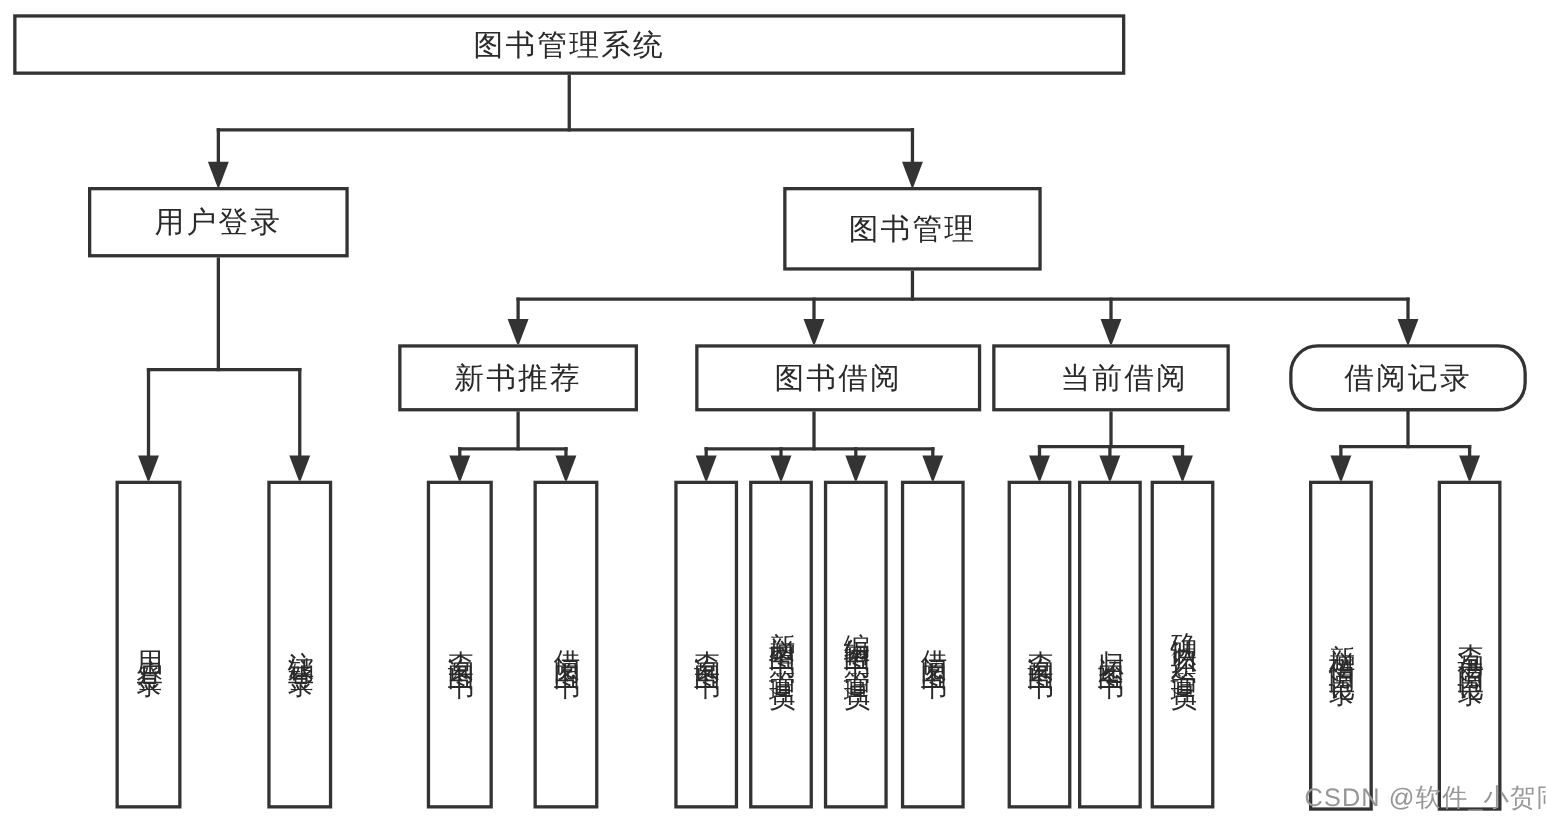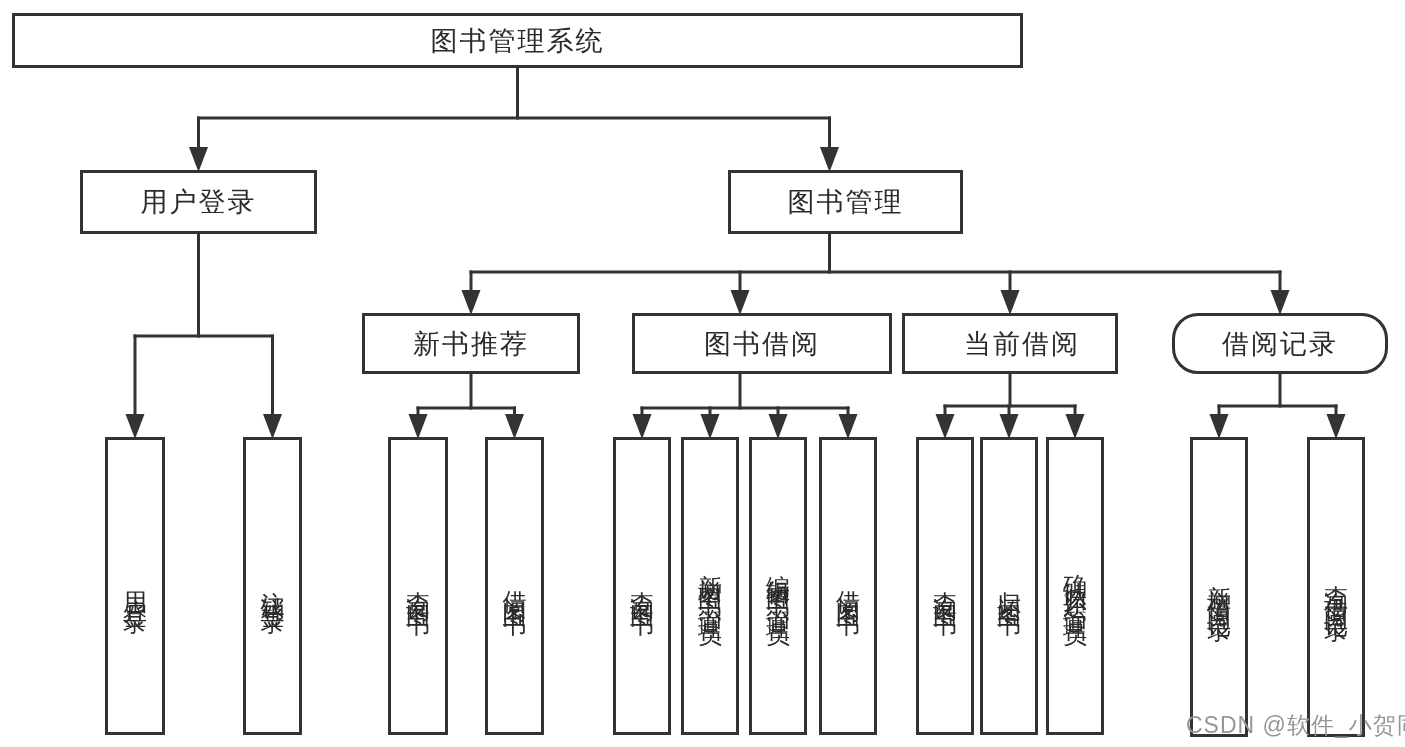--- a/index.html
+++ b/index.html
@@ -91,21 +91,21 @@
       <line x1="1336" y1="406" x2="1336" y2="419" stroke="#333333" stroke-width="3" stroke-linecap="square"></line>
       <polygon points="1326.5,414 1345.5,414 1336,439" fill="#333333"></polygon>
     </svg>
 
   <div class="node node-h" style="left: 12px; top: 13px; width: 1011px; height: 55px;">
       <span class="lbl">图书管理系统</span>
     </div>
   <div class="node node-h" style="left: 80px; top: 170px; width: 237px; height: 64px;">
       <span class="lbl">用户登录</span>
     </div>
-  <div class="node node-h" style="left: 728px; top: 170px; width: 235px; height: 64px;">
+  <div class="node node-h" style="left: 712px; top: 170px; width: 235px; height: 76px;">
       <span class="lbl">图书管理</span>
     </div>
   <div class="node node-h" style="left: 362px; top: 313px; width: 218px; height: 61px; text-align: right;">
       <span class="lbl">新书推荐</span>
     </div>
   <div class="node node-h" style="left: 632px; top: 313px; width: 260px; height: 61px;">
       <span class="lbl">图书借阅</span>
     </div>
   <div class="node node-h" style="left: 902px; top: 313px; width: 216px; height: 61px; padding-left: 24px;">
       <span class="lbl">当前借阅</span>

